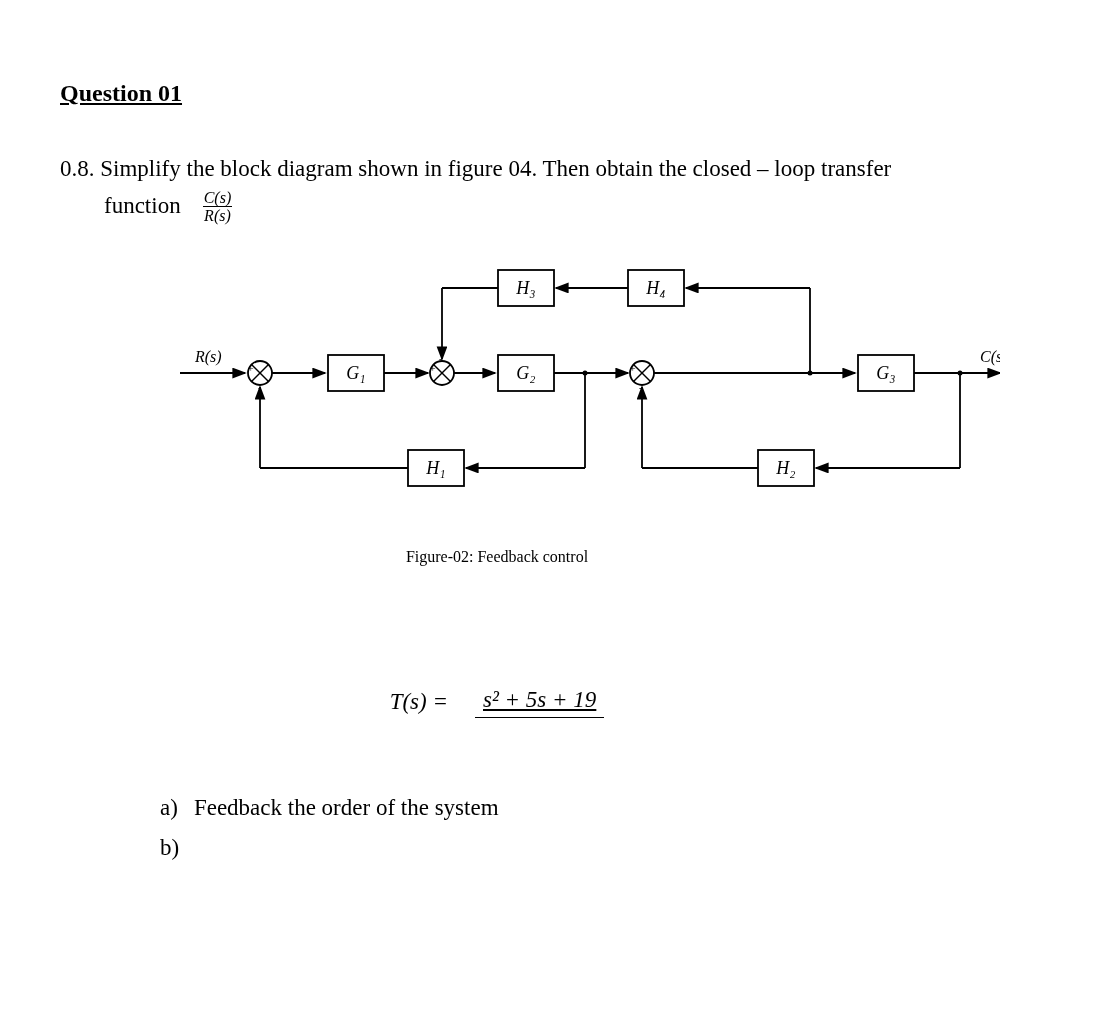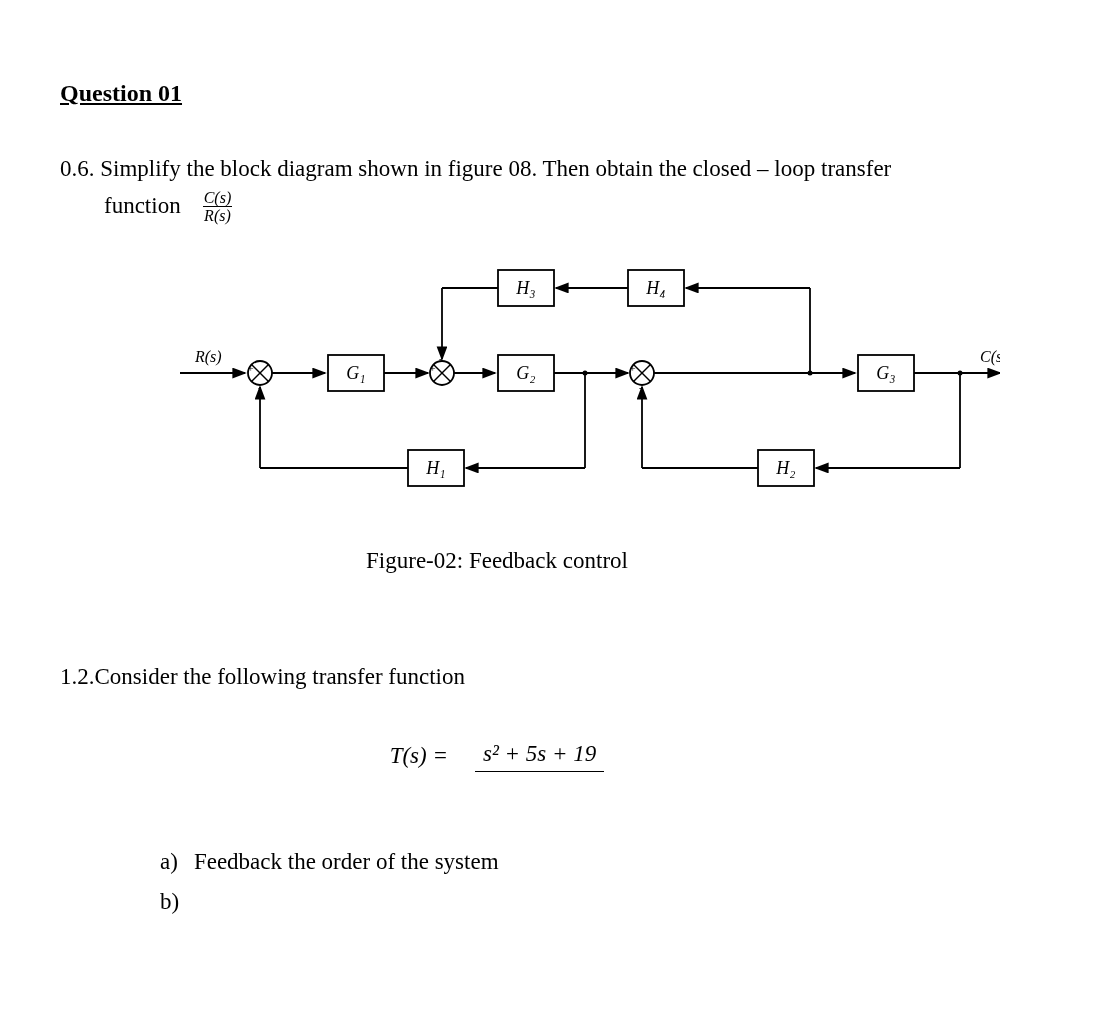--- a/index.html
+++ b/index.html
@@ -47,61 +47,62 @@
     vertical-align: middle;
   }
   .frac .num { border-bottom: 1.2px solid #000; padding: 0 1px; }
   .frac .den { padding: 0 1px; }
   .figure-wrap {
     margin: 28px 0 10px 0;
   }
   svg { display: block; }
   .caption {
     text-align: center;
-    font-size: 23px;
+    font-size: 16px;
     margin-top: 35px;
-    margin-bottom: 90px;
+    margin-bottom: 120px;
   }
   .sec12 {
     font-size: 23px;
     margin-bottom: 50px;
   }
   .tf-eq {
     display: flex;
     justify-content: center;
     align-items: center;
     font-size: 23px;
     gap: 27px;
     margin-bottom: 70px;
   }
   .tf-frac {
     display: inline-flex;
     flex-direction: row;
     align-items: center;
     line-height: 1.25;
+    text-decoration: underline;
   }
   .tf-frac .fnum { border-bottom: 1.5px solid #000; padding: 0 8px 3px 8px; }
   .tf-frac .fden { padding: 3px 8px 0 8px; }
   .subparts {
     padding-left: 100px;
     font-size: 23px;
     line-height: 1.7;
   }
   .subparts .row { display: flex; gap: 16px; }
 </style>
 </head>
 <body>
 
 <div class="page">
 
   <div class="qtitle">Question 01</div>
 
   <p class="para indent-q">
-    <span>0.6.</span>
-    <span>Simplify the block diagram shown in figure 08. Then obtain the closed – loop transfer</span>
+    <span>0.8.</span>
+    <span>Simplify the block diagram shown in figure 04. Then obtain the closed – loop transfer</span>
   </p>
   <div class="func-line">
     <span class="para">function</span>
     <span class="frac">
       <span class="num">C(s)</span>
       <span class="den">R(s)</span>
     </span>
   </div>
 
   <div class="figure-wrap">
@@ -208,21 +209,20 @@
         <rect x="278" y="197" width="56" height="36" fill="none" stroke="#000" stroke-width="1.8"></rect>
         <text x="306" y="221" text-anchor="middle" font-style="italic" font-size="18">H₁</text>
       </g>
       <line x1="278" y1="215" x2="130" y2="215" stroke="#000" stroke-width="1.8"></line>
       <line x1="130" y1="215" x2="130" y2="134" stroke="#000" stroke-width="1.8" marker-end="url(#arrow)"></line>
     </svg>
 
     <div class="caption">Figure-02: Feedback control</div>
   </div>
 
-  <div class="sec12">1.2.Consider the following transfer function</div>
 
   <div class="tf-eq">
     <span style="font-style: italic;">T(s) =</span>
     <span class="tf-frac">
       <span class="fnum" style="font-style: italic;">s² + 5s + 19</span>
     </span>
   </div>
 
   <div class="subparts">
     <div class="row">

